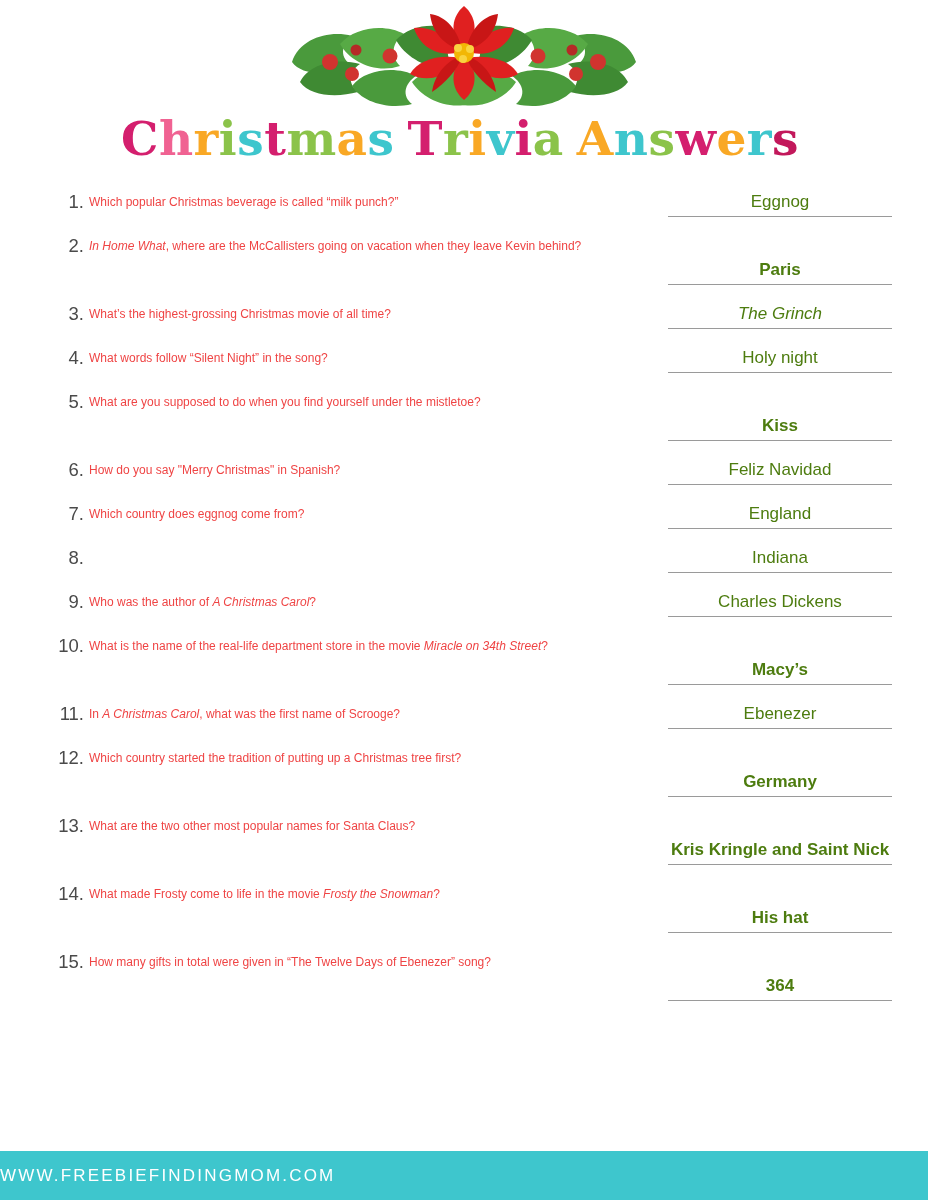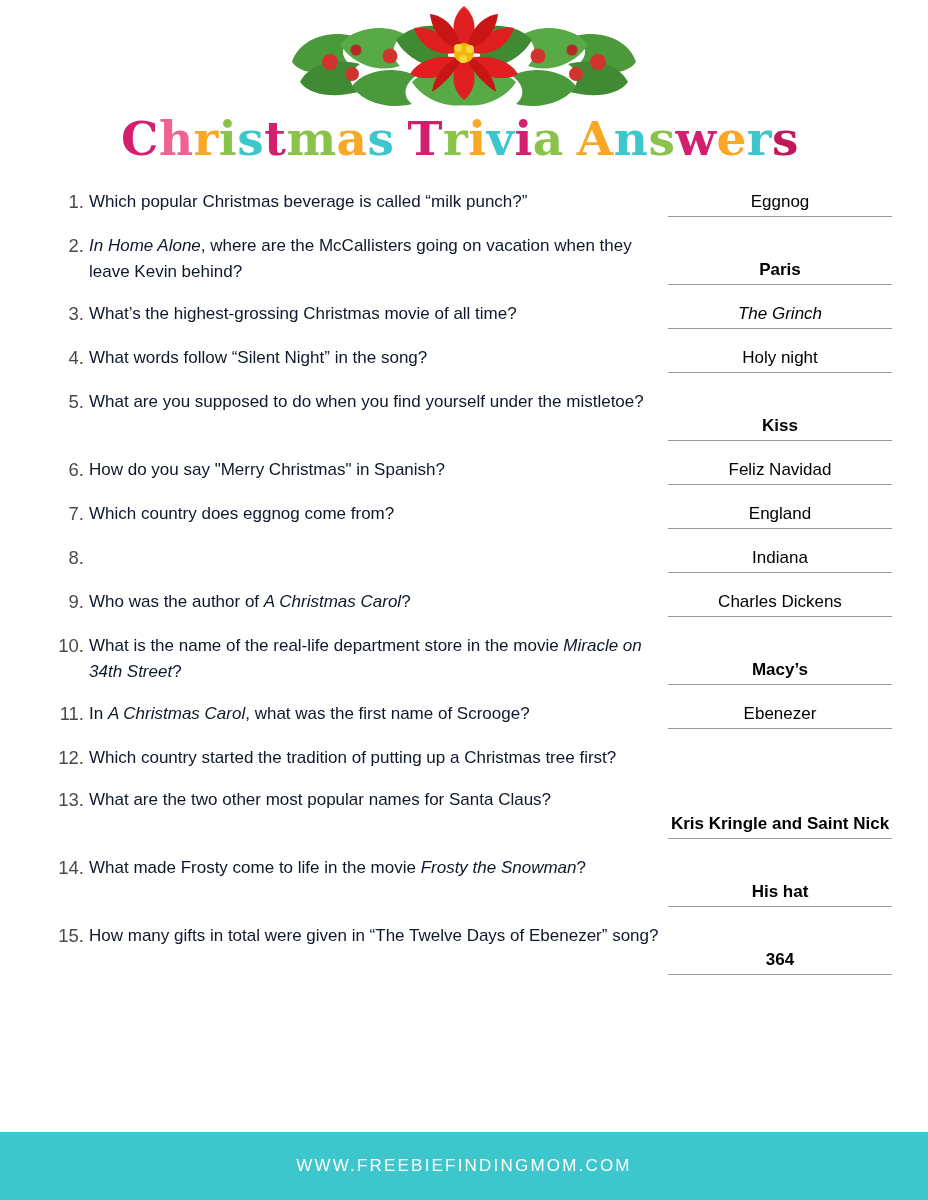--- a/index.html
+++ b/index.html
@@ -71,60 +71,59 @@
   .q-num {
     font-size: 18.5px;
     color: #4a4a4a;
     line-height: 26px;
     white-space: nowrap;
     padding-right: 5px;
     min-width: 26px;
     text-align: right;
   }
   .q-text {
-    font-size: 17px;
-    color: #0f172a;
+    font-size: 12px;
+    color: #ef4444;
     line-height: 26px;
   }
   .q-text i { font-style: italic; }
 
   .a-block {
     flex: 1 1 auto;
     display: flex;
     align-items: flex-end;
     justify-content: center;
     min-height: 26px;
     padding-top: 2px;
   }
   .a-line {
     width: 100%;
     border-bottom: 1.4px solid #9a9a9a;
     text-align: center;
     font-size: 17px;
-    color: #000000;
+    color: #4d7c0f;
     padding-bottom: 3px;
     line-height: 22px;
     white-space: nowrap;
   }
   .a-line i { }
 
   
   .qa-row.two .a-block { align-items: flex-start; padding-top: 26px; font-weight: bold; }
 
   
   .footer {
     position: absolute;
     left: 0;
     bottom: 0;
     width: 928px;
-    height: 68px;
+    height: 49px;
     background: #3ec6cd;
     display: flex;
     align-items: center;
-    justify-content: center;
   }
   .footer-text {
     color: #ffffff;
     font-size: 17px;
     letter-spacing: 2.2px;
     font-family: "Liberation Sans", sans-serif;
   }
 </style>
 </head>
 <body>
@@ -194,21 +193,21 @@
           <div class="q-num">1.</div>
           <div class="q-text">Which popular Christmas beverage is called “milk punch?”</div>
         </div>
         <div class="a-block">
           <div class="a-line">Eggnog</div>
         </div>
       </div>
       <div class="qa-row two">
         <div class="q-block">
           <div class="q-num">2.</div>
-          <div class="q-text"><i>In Home Alone</i>, where are the McCallisters going on vacation when they leave Kevin behind?</div>
+          <div class="q-text"><i>In Home What</i>, where are the McCallisters going on vacation when they leave Kevin behind?</div>
         </div>
         <div class="a-block">
           <div class="a-line">Paris</div>
         </div>
       </div>
       <div class="qa-row">
         <div class="q-block">
           <div class="q-num">3.</div>
           <div class="q-text">What’s the highest-grossing Christmas movie of all time?</div>
         </div>
@@ -284,20 +283,23 @@
           <div class="q-text">In <i>A Christmas Carol</i>, what was the first name of Scrooge?</div>
         </div>
         <div class="a-block">
           <div class="a-line">Ebenezer</div>
         </div>
       </div>
       <div class="qa-row two">
         <div class="q-block">
           <div class="q-num">12.</div>
           <div class="q-text">Which country started the tradition of putting up a Christmas tree first?</div>
+        </div>
+        <div class="a-block">
+          <div class="a-line">Germany</div>
         </div>
       </div>
       <div class="qa-row two">
         <div class="q-block">
           <div class="q-num">13.</div>
           <div class="q-text">What are the two other most popular names for Santa Claus?</div>
         </div>
         <div class="a-block">
           <div class="a-line">Kris Kringle and Saint Nick</div>
         </div>

